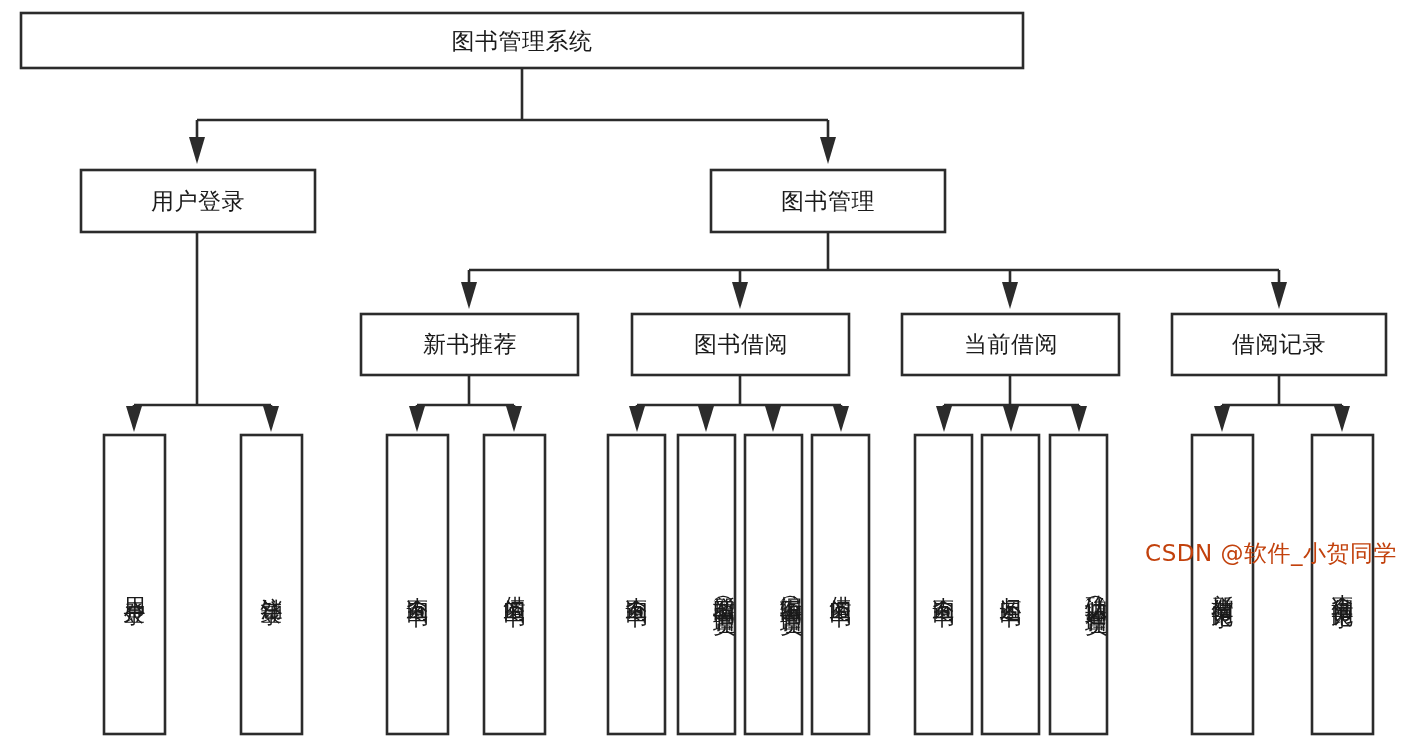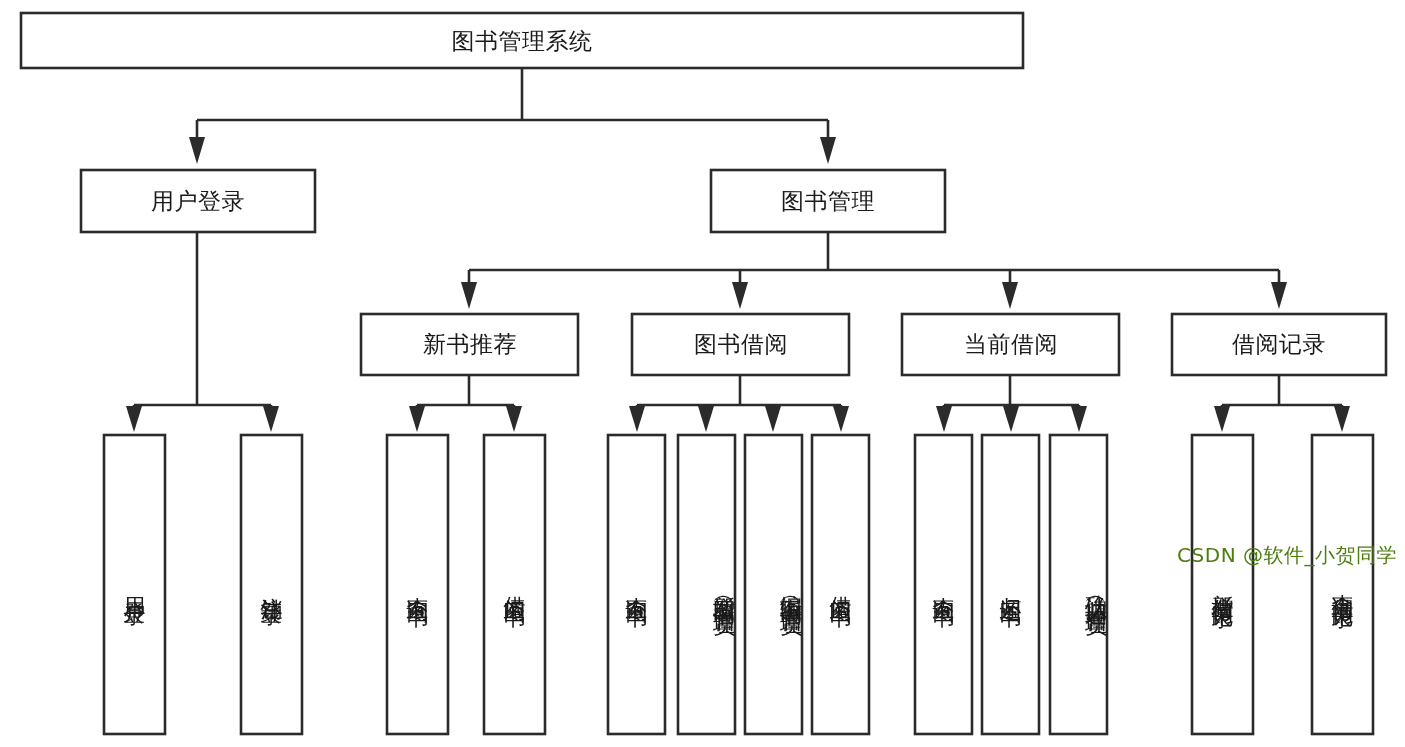--- a/index.html
+++ b/index.html
@@ -72,22 +72,22 @@
     display: flex;
     align-items: flex-start;
     justify-content: center;
     pointer-events: none;
   }
   .watermark {
     position: absolute;
     right: 8px;
     bottom: 4px;
     font-family: "DejaVu Sans", "Liberation Sans", sans-serif;
-    font-size: 20px;
-    color: #4d7c0f;
+    font-size: 23px;
+    color: #c2410c;
     white-space: nowrap;
     letter-spacing: 0.5px;
   }
 </style>
 </head>
 <body>
 
 <div id="diagram-root">
 
   <svg id="tree-svg" viewBox="0 0 1405 747" xmlns="http://www.w3.org/2000/svg">

